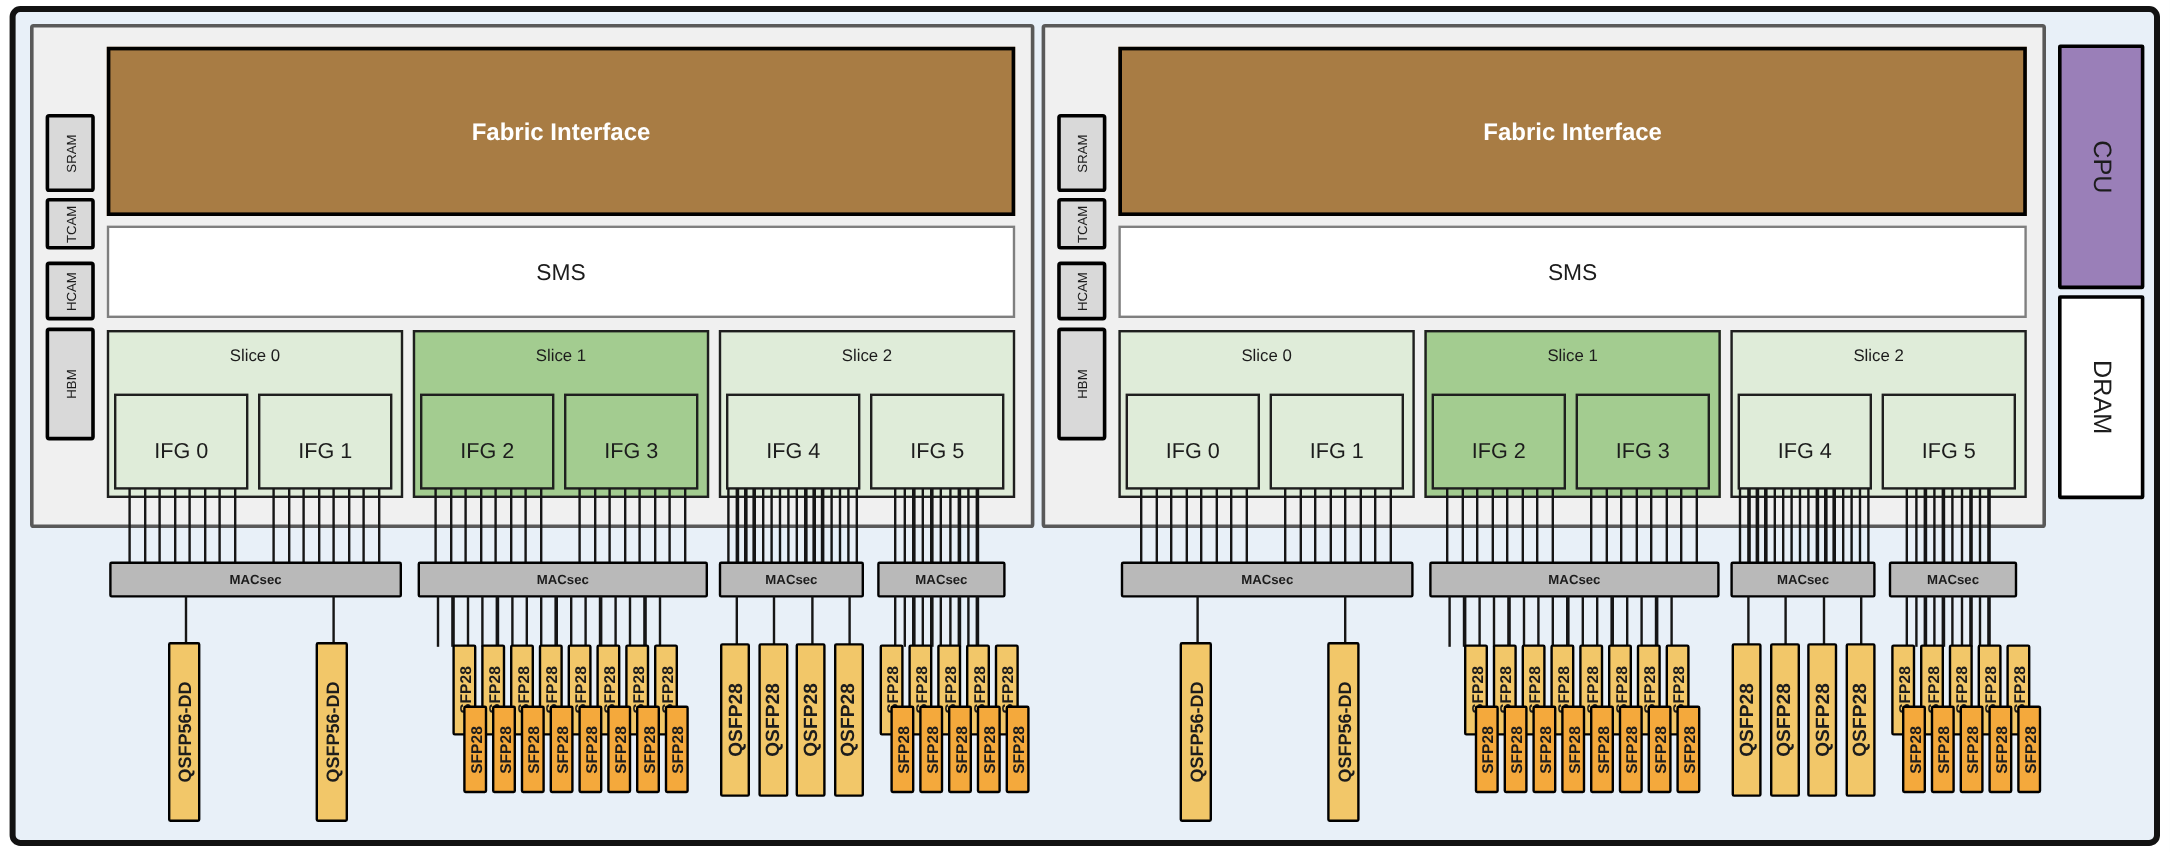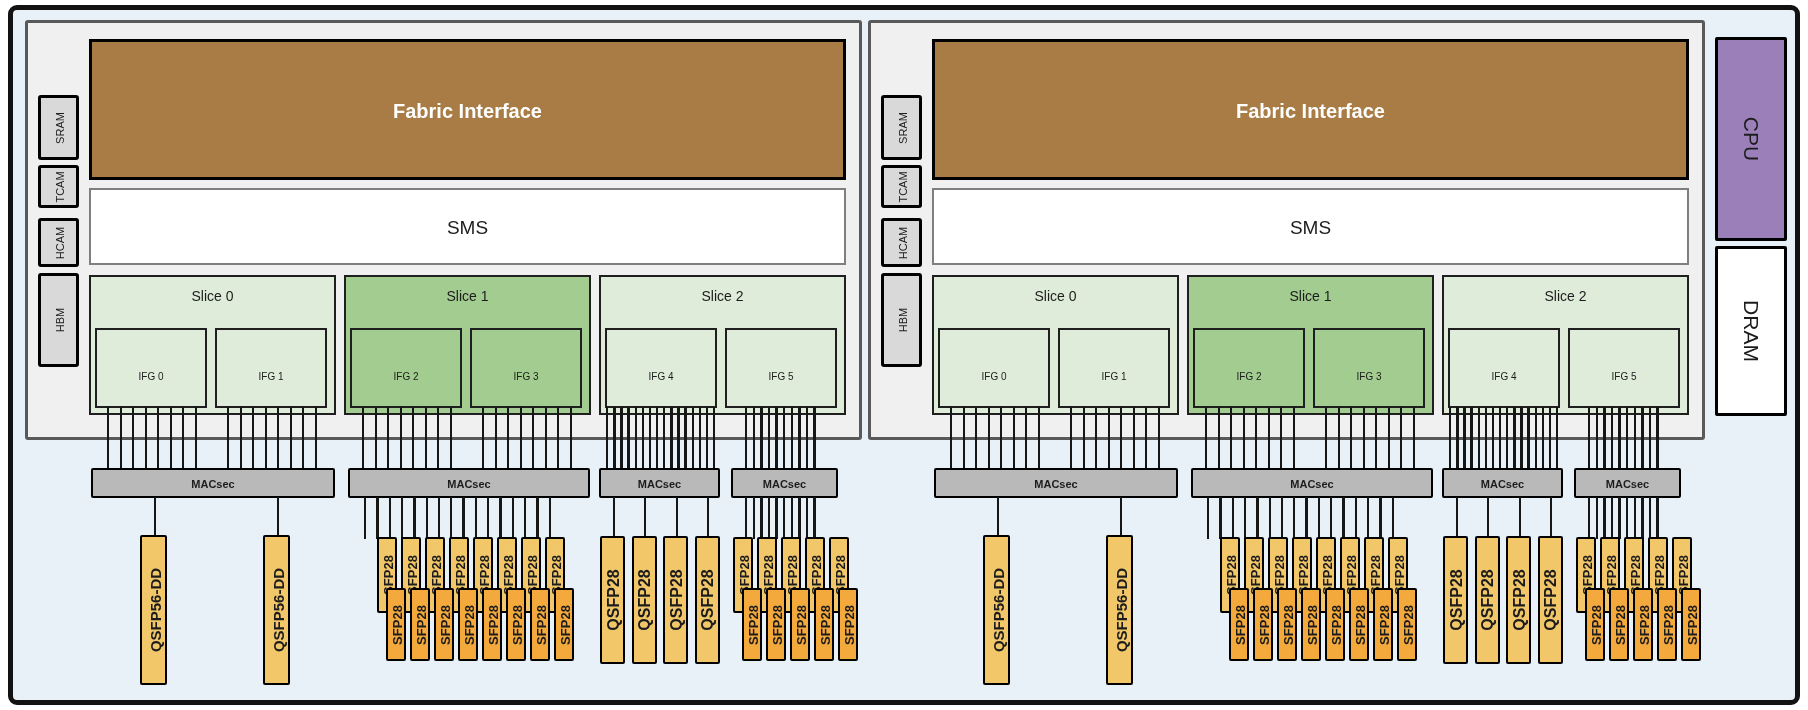--- a/index.html
+++ b/index.html
@@ -22,21 +22,21 @@
   .xc-dark{background:var(--xcvr-dark);}
   .cpu{background:var(--cpu-fill);border:3px solid #000;border-radius:2px;}
   .dram{background:var(--dram-fill);border:3px solid #000;border-radius:2px;}
   .vline{position:absolute;width:2.4px;background:#161616;}
   .lbl{position:absolute;white-space:nowrap;transform:translate(-50%,-50%);color:#1c1c1c;}
   .rotccw{transform:translate(-50%,-50%) rotate(-90deg);}
   .rotcw{transform:translate(-50%,-50%) rotate(90deg);}
   .fi-lbl{font-size:20px;font-weight:700;color:#ffffff;}
   .sms-lbl{font-size:19px;}
   .slice-lbl{font-size:14px;}
-  .ifg-lbl{font-size:10px;}
+  .ifg-lbl{font-size:18px;}
   .ms-lbl{font-size:11px;font-weight:600;}
   .mem-lbl{font-size:11px;font-weight:500;}
   .xc-lbl{font-weight:600;}
   .big-lbl{font-size:21px;font-weight:500;}
 </style>
 </head>
 <body>
 
 <div id="canvas">
   <div id="frame"></div>

